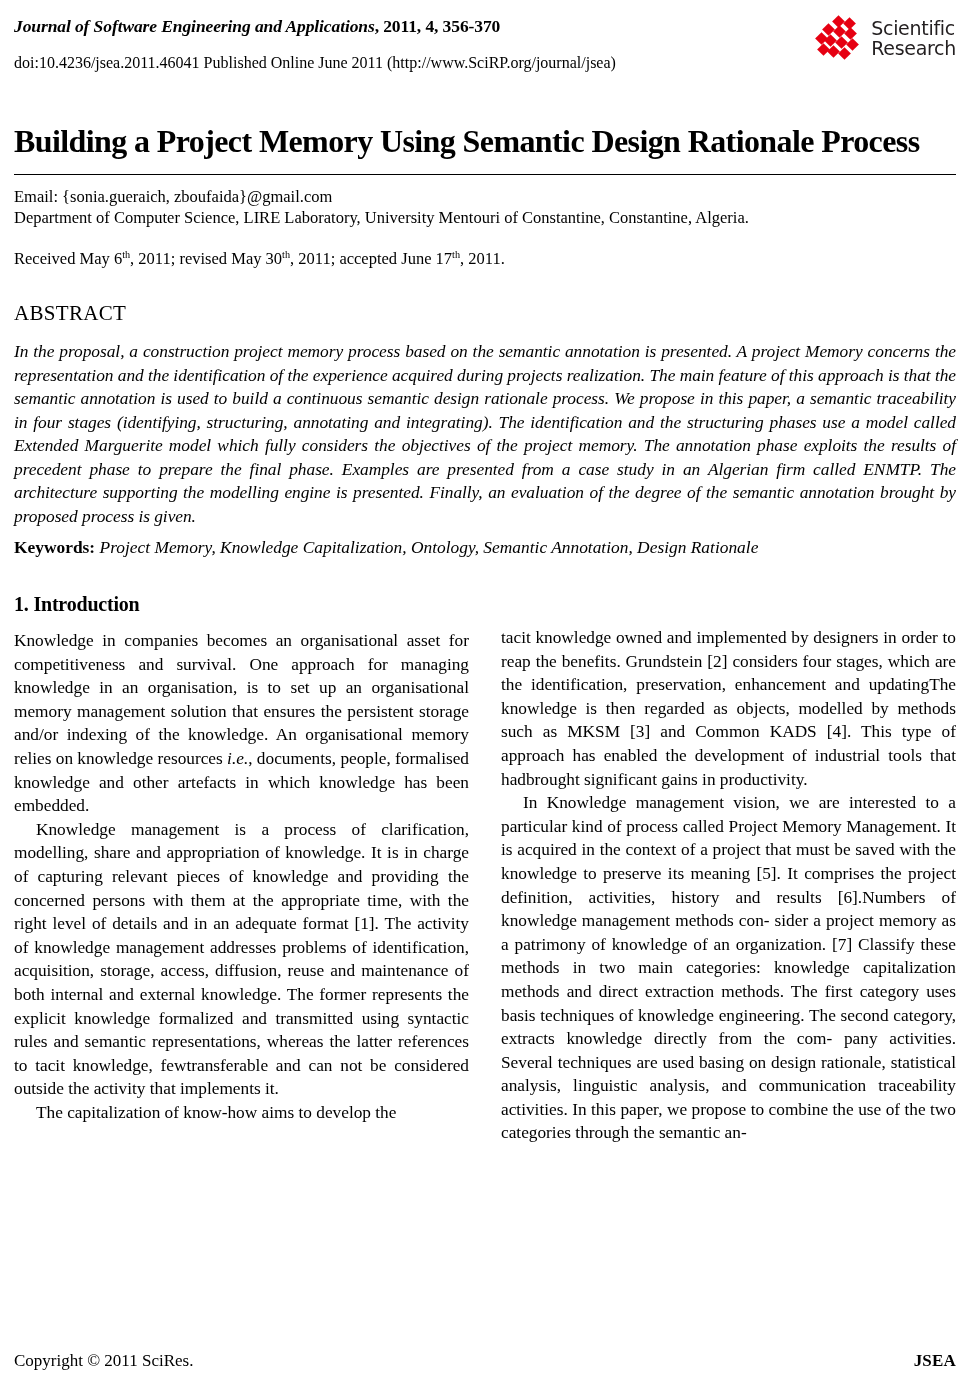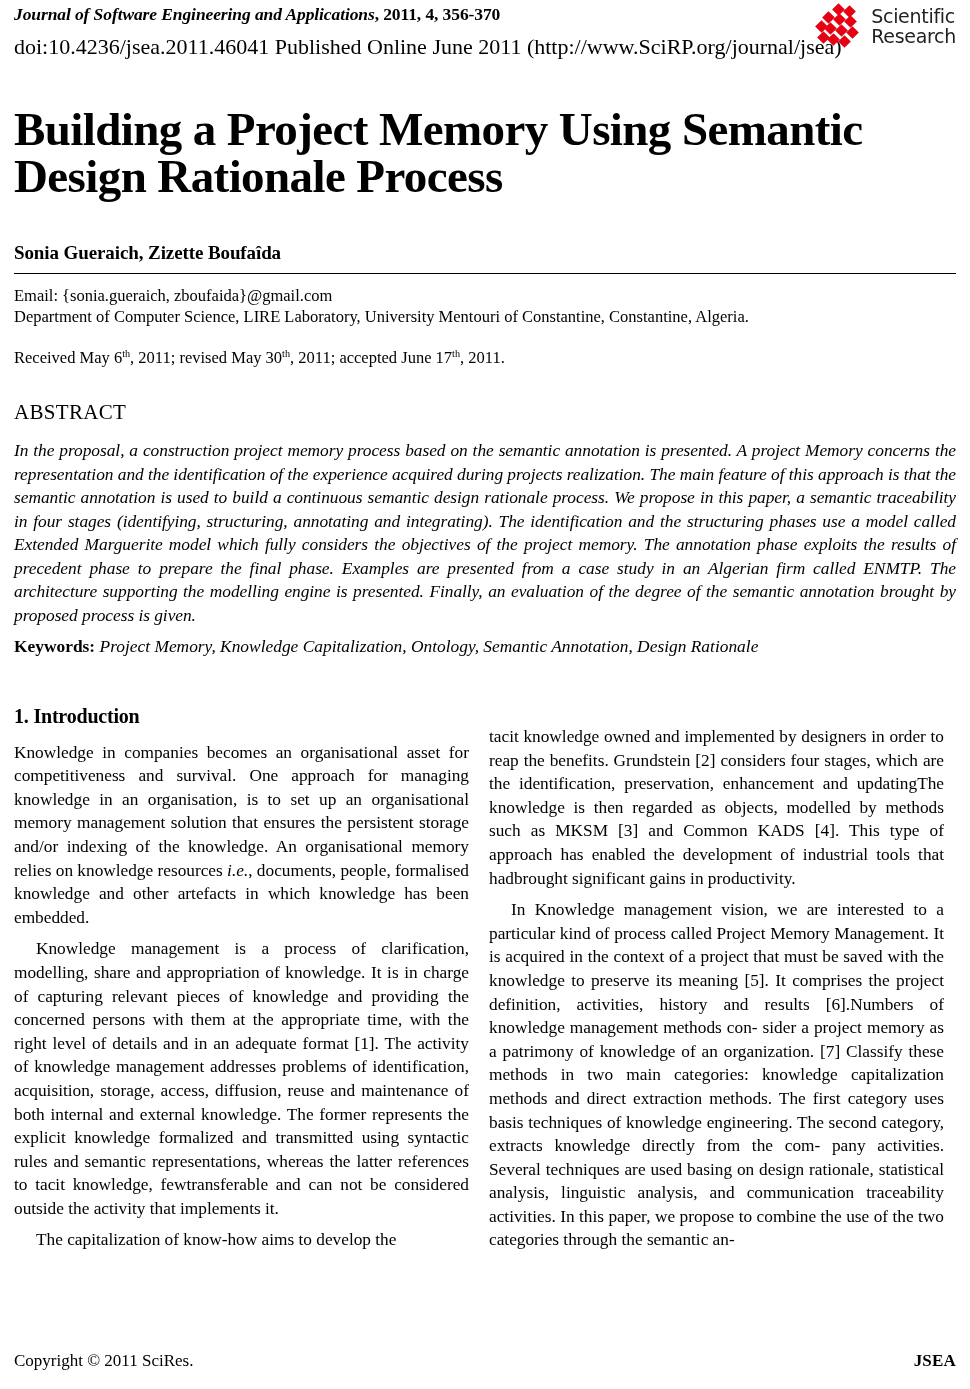--- a/index.html
+++ b/index.html
@@ -13,21 +13,21 @@
     font-family: "Liberation Serif", "DejaVu Serif", serif;
     color: #000000;
     position: relative;
     overflow: hidden;
   }
   .page {
     width: 970px;
     height: 1389px;
     position: relative;
     box-sizing: border-box;
-    padding: 0 14px;
+    padding: 12px 14px;
   }
 
   
   .masthead {
     position: relative;
     height: 62px;
   }
   .masthead-text {
     position: absolute;
     left: 0;
@@ -37,22 +37,22 @@
     font-size: 17.5px;
     font-weight: bold;
     font-style: italic;
     letter-spacing: -0.1px;
     white-space: nowrap;
   }
   .journal-line .vol {
     font-style: normal;
   }
   .doi-line {
-    font-size: 22px;
-    margin-top: 9px;
+    font-size: 16px;
+    margin-top: 17px;
     white-space: nowrap;
   }
 
   .logo {
     position: absolute;
     right: 0;
     top: 0;
     display: flex;
     align-items: center;
     height: 52px;
@@ -74,21 +74,21 @@
     font-family: "DejaVu Sans", "Liberation Sans", sans-serif;
     font-size: 19px;
     line-height: 20px;
     color: #231f20;
     letter-spacing: -0.3px;
   }
 
   
   .title {
     margin: 44px 0 0 0;
-    font-size: 47px;
+    font-size: 32px;
     line-height: 47px;
     font-weight: bold;
     letter-spacing: -0.6px;
     font-family: "Liberation Serif", "DejaVu Serif", serif;
   }
 
   
   .authors {
     margin-top: 42px;
     font-size: 19px;
@@ -133,42 +133,41 @@
     font-size: 17.4px;
     font-style: italic;
     line-height: 23px;
   }
   .keywords b { font-style: normal; font-weight: bold; }
 
   
   .columns {
     margin-top: 34px;
     display: flex;
-    gap: 20px;
-    align-items: flex-end;
+    gap: 32px;
   }
   .col {
     width: 455px;
     flex: 0 0 455px;
   }
   .sec-head {
     font-size: 20px;
     font-weight: bold;
     letter-spacing: -0.2px;
     margin: 0 0 13px 0;
   }
   .para {
     font-size: 17.3px;
     line-height: 23.6px;
     text-align: justify;
     text-justify: inter-word;
     margin: 0;
     hyphens: none;
   }
-  .para + .para { text-indent: 22px; margin-top: 8px; }
+  .para + .para { text-indent: 22px; }
   .para i { font-style: italic; }
   .spacer-head { height: 33px; }
 
   
   .footer {
     position: absolute;
     left: 14px;
     right: 14px;
     bottom: 18px;
     display: flex;
@@ -205,21 +204,20 @@
       </div>
       <div class="logo-word">
         <div>Scientific</div>
         <div>Research</div>
       </div>
     </div>
   </div>
 
   <h1 class="title">Building a Project Memory Using Semantic Design Rationale Process</h1>
 
-  <div class="authors">Sonia Gueraich, Zizette Boufaîda</div>
   <hr class="rule">
 
   <div class="affil">
     <div>Email: {sonia.gueraich, zboufaida}@gmail.com</div>
     <div>Department of Computer Science, LIRE Laboratory, University Mentouri of Constantine, Constantine, Algeria.</div>
   </div>
 
   <div class="received"><span>Received May 6</span><sup>th</sup><span>, 2011; revised May 30</span><sup>th</sup><span>, 2011; accepted June 17</span><sup>th</sup><span>, 2011.</span></div>
 
   <div class="abstract-head">ABSTRACT</div>

